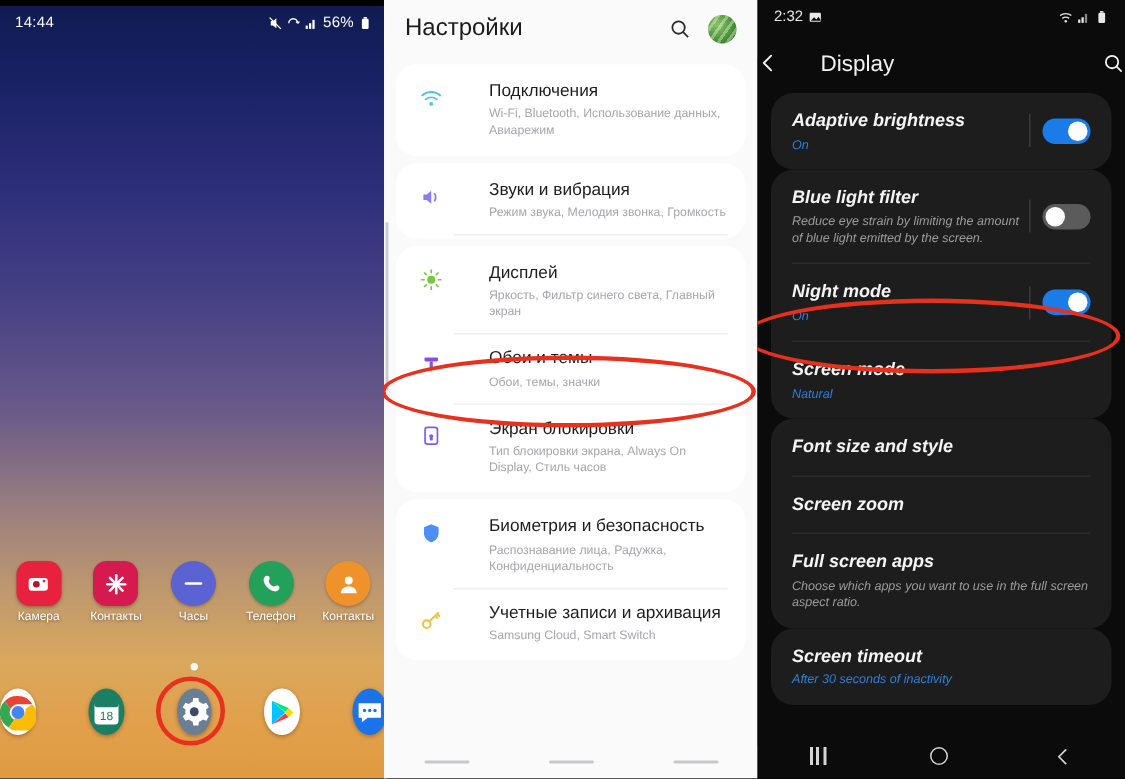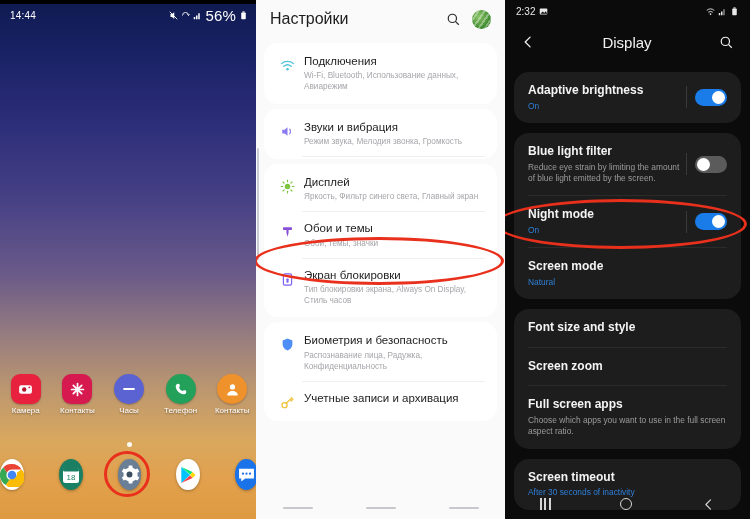--- a/index.html
+++ b/index.html
@@ -14,21 +14,21 @@
     background:linear-gradient(180deg,
       #101b52 0%, #1a2266 10%, #2e2f7a 24%, #474185 38%,
       #6a5a89 52%, #977d7f 64%, #bb9670 74%, #d9a85e 84%, #e2a04c 92%, #dd9a3f 100%);
     overflow:hidden;
   }
   .status-left{
     position:absolute; top:0; left:0; right:0; height:22px;
     display:flex; align-items:center; justify-content:space-between;
     padding:0 10px; color:#fff; font-size:10px; letter-spacing:.2px;
   }
-  .status-right-icons{ display:flex; align-items:center; gap:3px; font-size:15px; }
+  .status-right-icons{ display:flex; align-items:center; gap:3px; font-size:10px; }
   .ico-sm{ width:9px; height:9px; display:inline-block; }
 
   .apps-row{
     position:absolute; left:0; right:0; top:370px;
     display:flex; justify-content:space-around; align-items:flex-start;
   }
   .app{ width:48px; text-align:center; }
   .app-icon{
     width:30px; height:30px; margin:0 auto 3px; border-radius:9px;
     display:flex; align-items:center; justify-content:center;
@@ -76,21 +76,21 @@
     position:relative; overflow:hidden;
   }
   .avatar-img::after{
     content:""; position:absolute; inset:0;
     background:repeating-linear-gradient(125deg, rgba(255,255,255,.35) 0 2px, rgba(0,0,0,0) 2px 5px);
   }
 
   .s-card{ background:#fff; border-radius:14px; margin:5px 8px; padding:2px 0; }
   .s-row{ display:flex; align-items:flex-start; padding:9px 12px 9px 10px; }
   .s-ico{ width:26px; min-width:26px; padding-top:4px; display:flex; justify-content:center; }
-  .s-text{ flex:1; padding-left:4px; }
+  .s-text{ flex:1; padding-left:4px;margin-left:22px; }
   .s-title{ font-size:11.5px; color:#1d1d1d; line-height:1.25; }
   .s-sub{ font-size:8.2px; color:#a6a6ab; line-height:1.35; margin-top:2px; }
   .s-divider{ height:1px; background:#efeff1; margin:0 12px 0 38px; }
 
   .mid-navbar{
     position:absolute; bottom:0; left:0; right:0; height:22px;
     display:flex; align-items:center; justify-content:space-around; background:#fafafa;
   }
   .nav-pill{ width:30px; height:2.5px; border-radius:2px; background:#c7c7cc; }
 
@@ -105,24 +105,24 @@
 
   
   .panel-display{
     position:absolute; left:505px; top:0; width:245px; height:519px;
     background:#0b0b0b; overflow:hidden;
   }
   .status-dark{
     height:22px; display:flex; align-items:center; justify-content:space-between;
     padding:0 11px; color:#e8e8e8; font-size:10px;
   }
-  .d-header{ height:40px; display:flex; align-items:center; padding:0 16px; gap:11px;text-align:center; }
+  .d-header{ height:40px; display:flex; align-items:center; padding:0 0; gap:28px; }
   .d-title{ font-size:15px; color:#f2f2f2; flex:1; }
 
-  .d-card{ background:#1d1d1d; border-radius:15px; margin:10px 9px; overflow:hidden; }
+  .d-card{ background:#1d1d1d; border-radius:15px; margin:0 9px; overflow:hidden;font-style:italic; }
   .d-row{ display:flex; align-items:center; padding:11px 14px; }
   .d-text{ flex:1; }
   .d-title2{ font-size:12px; color:#f4f4f4; font-weight:bold; line-height:1.3; }
   .d-sub{ font-size:8.4px; color:#9b9b9b; line-height:1.35; margin-top:2px; }
   .d-sub.blue{ color:#2f7fd8; }
   .d-divider{ height:1px; background:#2b2b2b; margin:0 14px; }
 
   .toggle{ width:32px; height:17px; border-radius:10px; position:relative; flex:none; margin-left:8px; }
   .toggle.on{ background:#1a7ce8; }
   .toggle.off{ background:#5b5b5b; }
@@ -390,20 +390,21 @@
       <div class="s-divider"></div>
       <div class="s-row">
         <div class="s-ico">
           <svg width="15" height="15" viewBox="0 0 20 20">
               <circle cx="6" cy="13.5" r="3.4" stroke="#f0c33c" stroke-width="1.8" fill="none"></circle>
               <path d="M8.4 11.1L16 3.5M13.5 6l2 2M15.2 4.3l2 2" stroke="#f0c33c" stroke-width="1.8" fill="none" stroke-linecap="round"></path>
             </svg>
         </div>
         <div class="s-text">
           <div class="s-title">Учетные записи и архивация</div>
+          <div class="s-sub">Samsung Cloud, Smart Switch</div>
         </div>
       </div>
     </div>
 
     <div class="scrollbar"></div>
 
     <div class="mid-navbar">
       <div class="nav-pill"></div>
       <div class="nav-pill"></div>
       <div class="nav-pill"></div>

